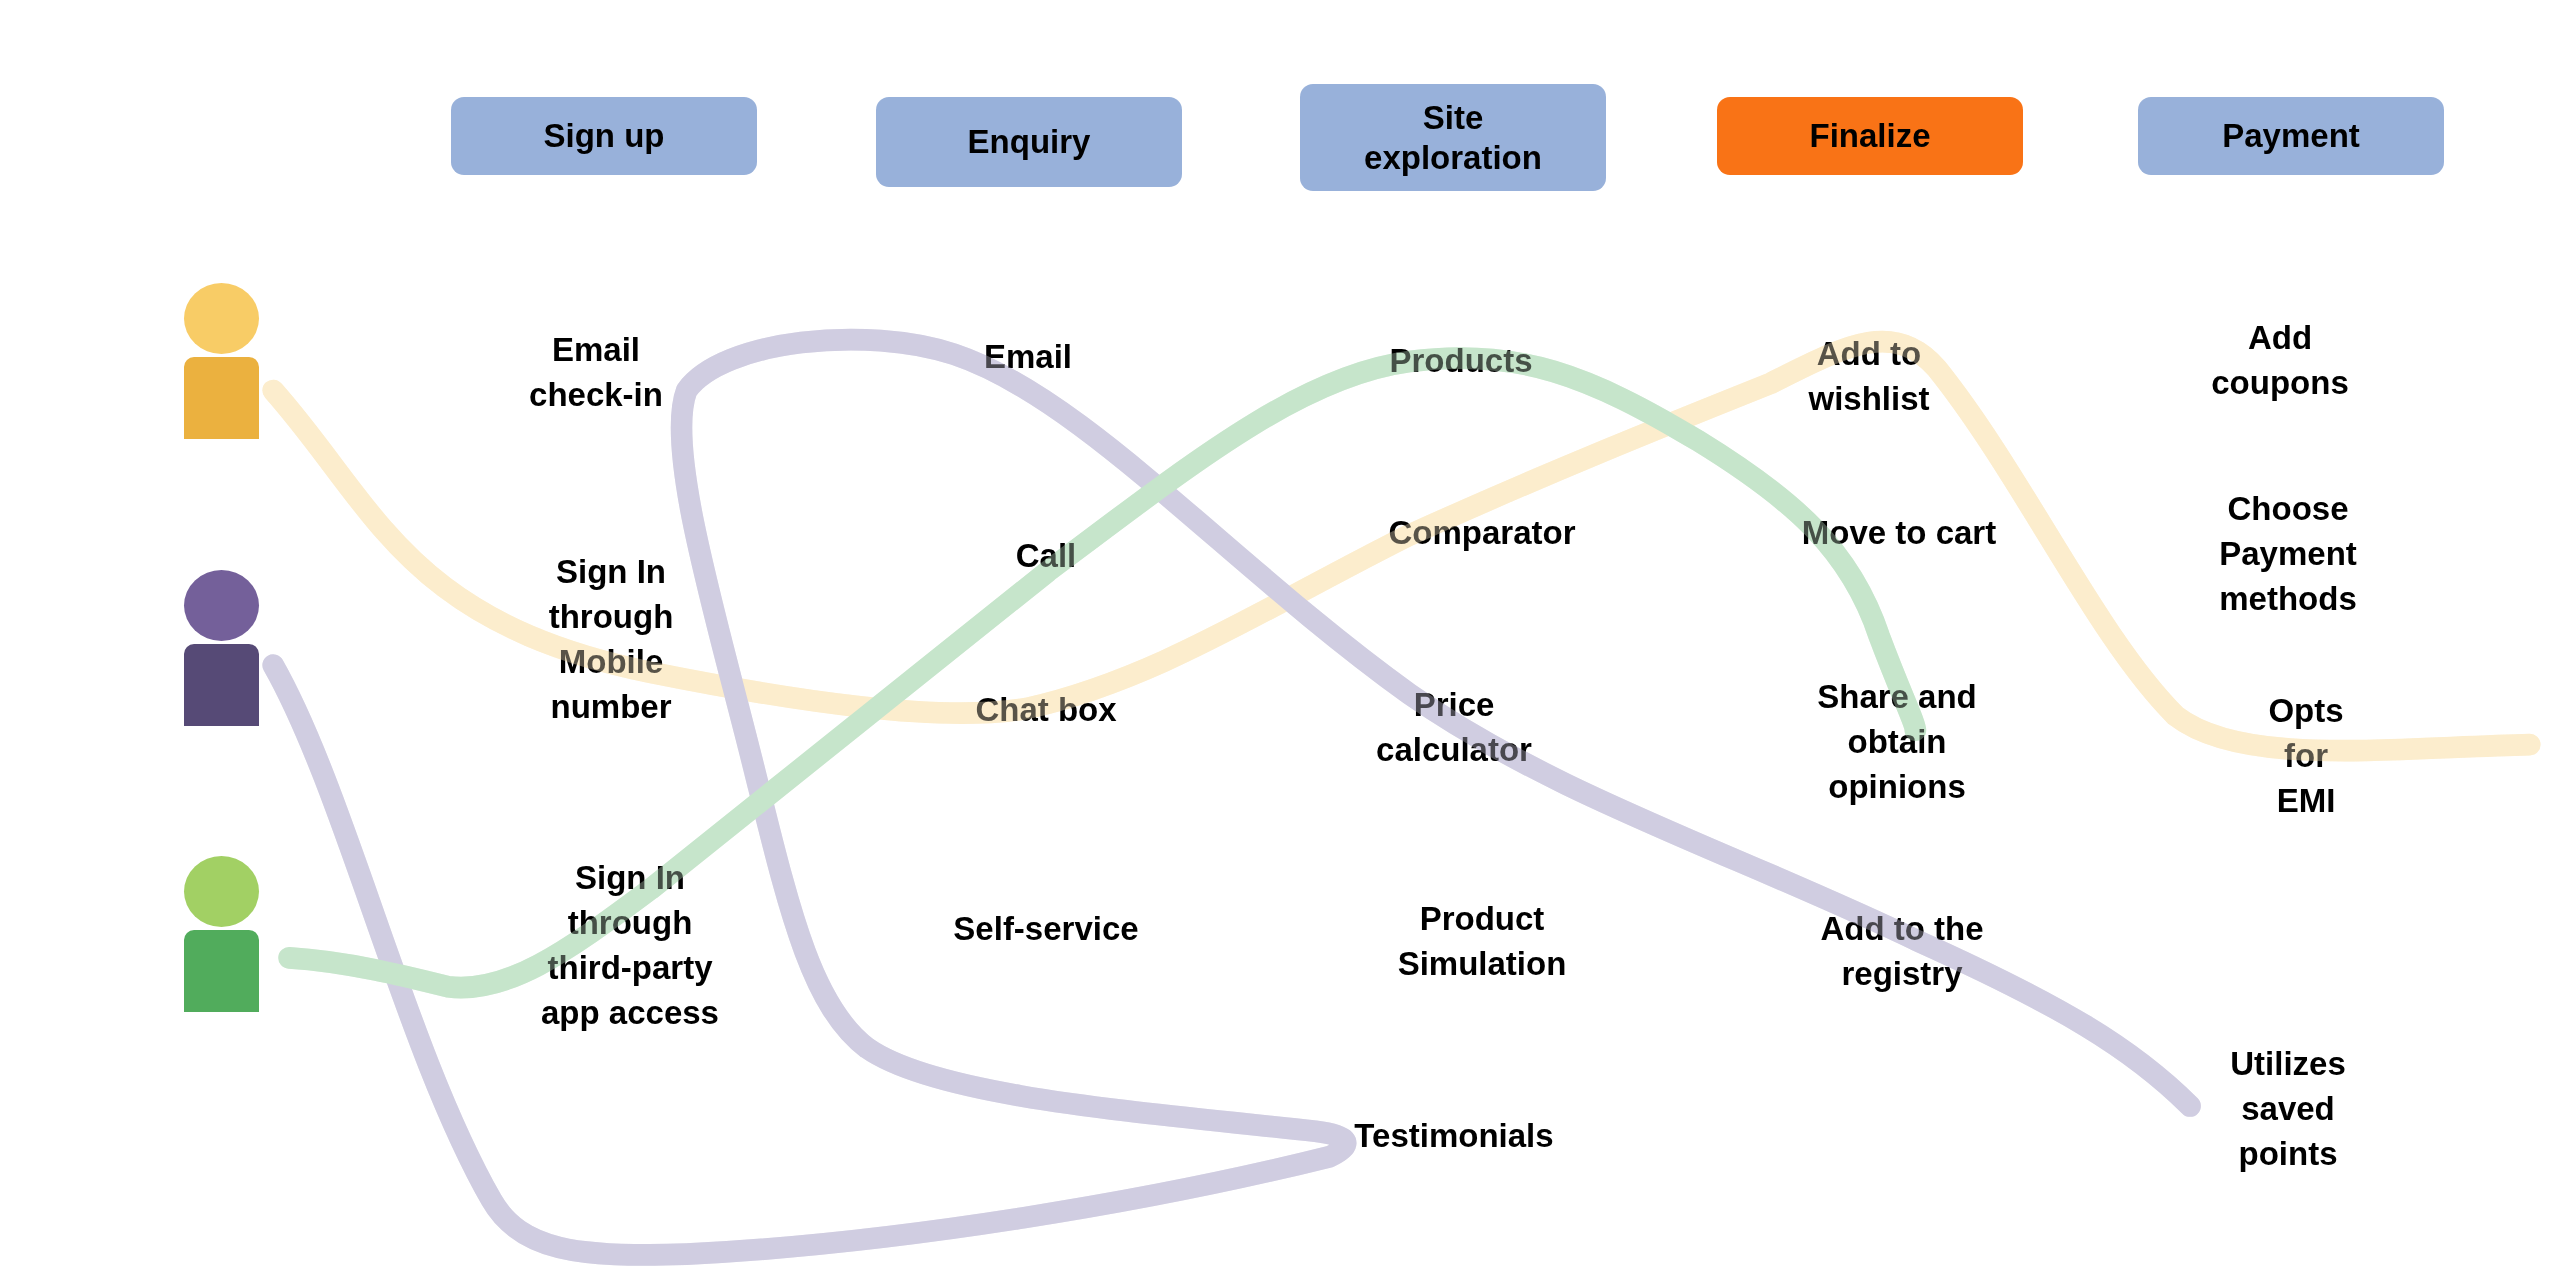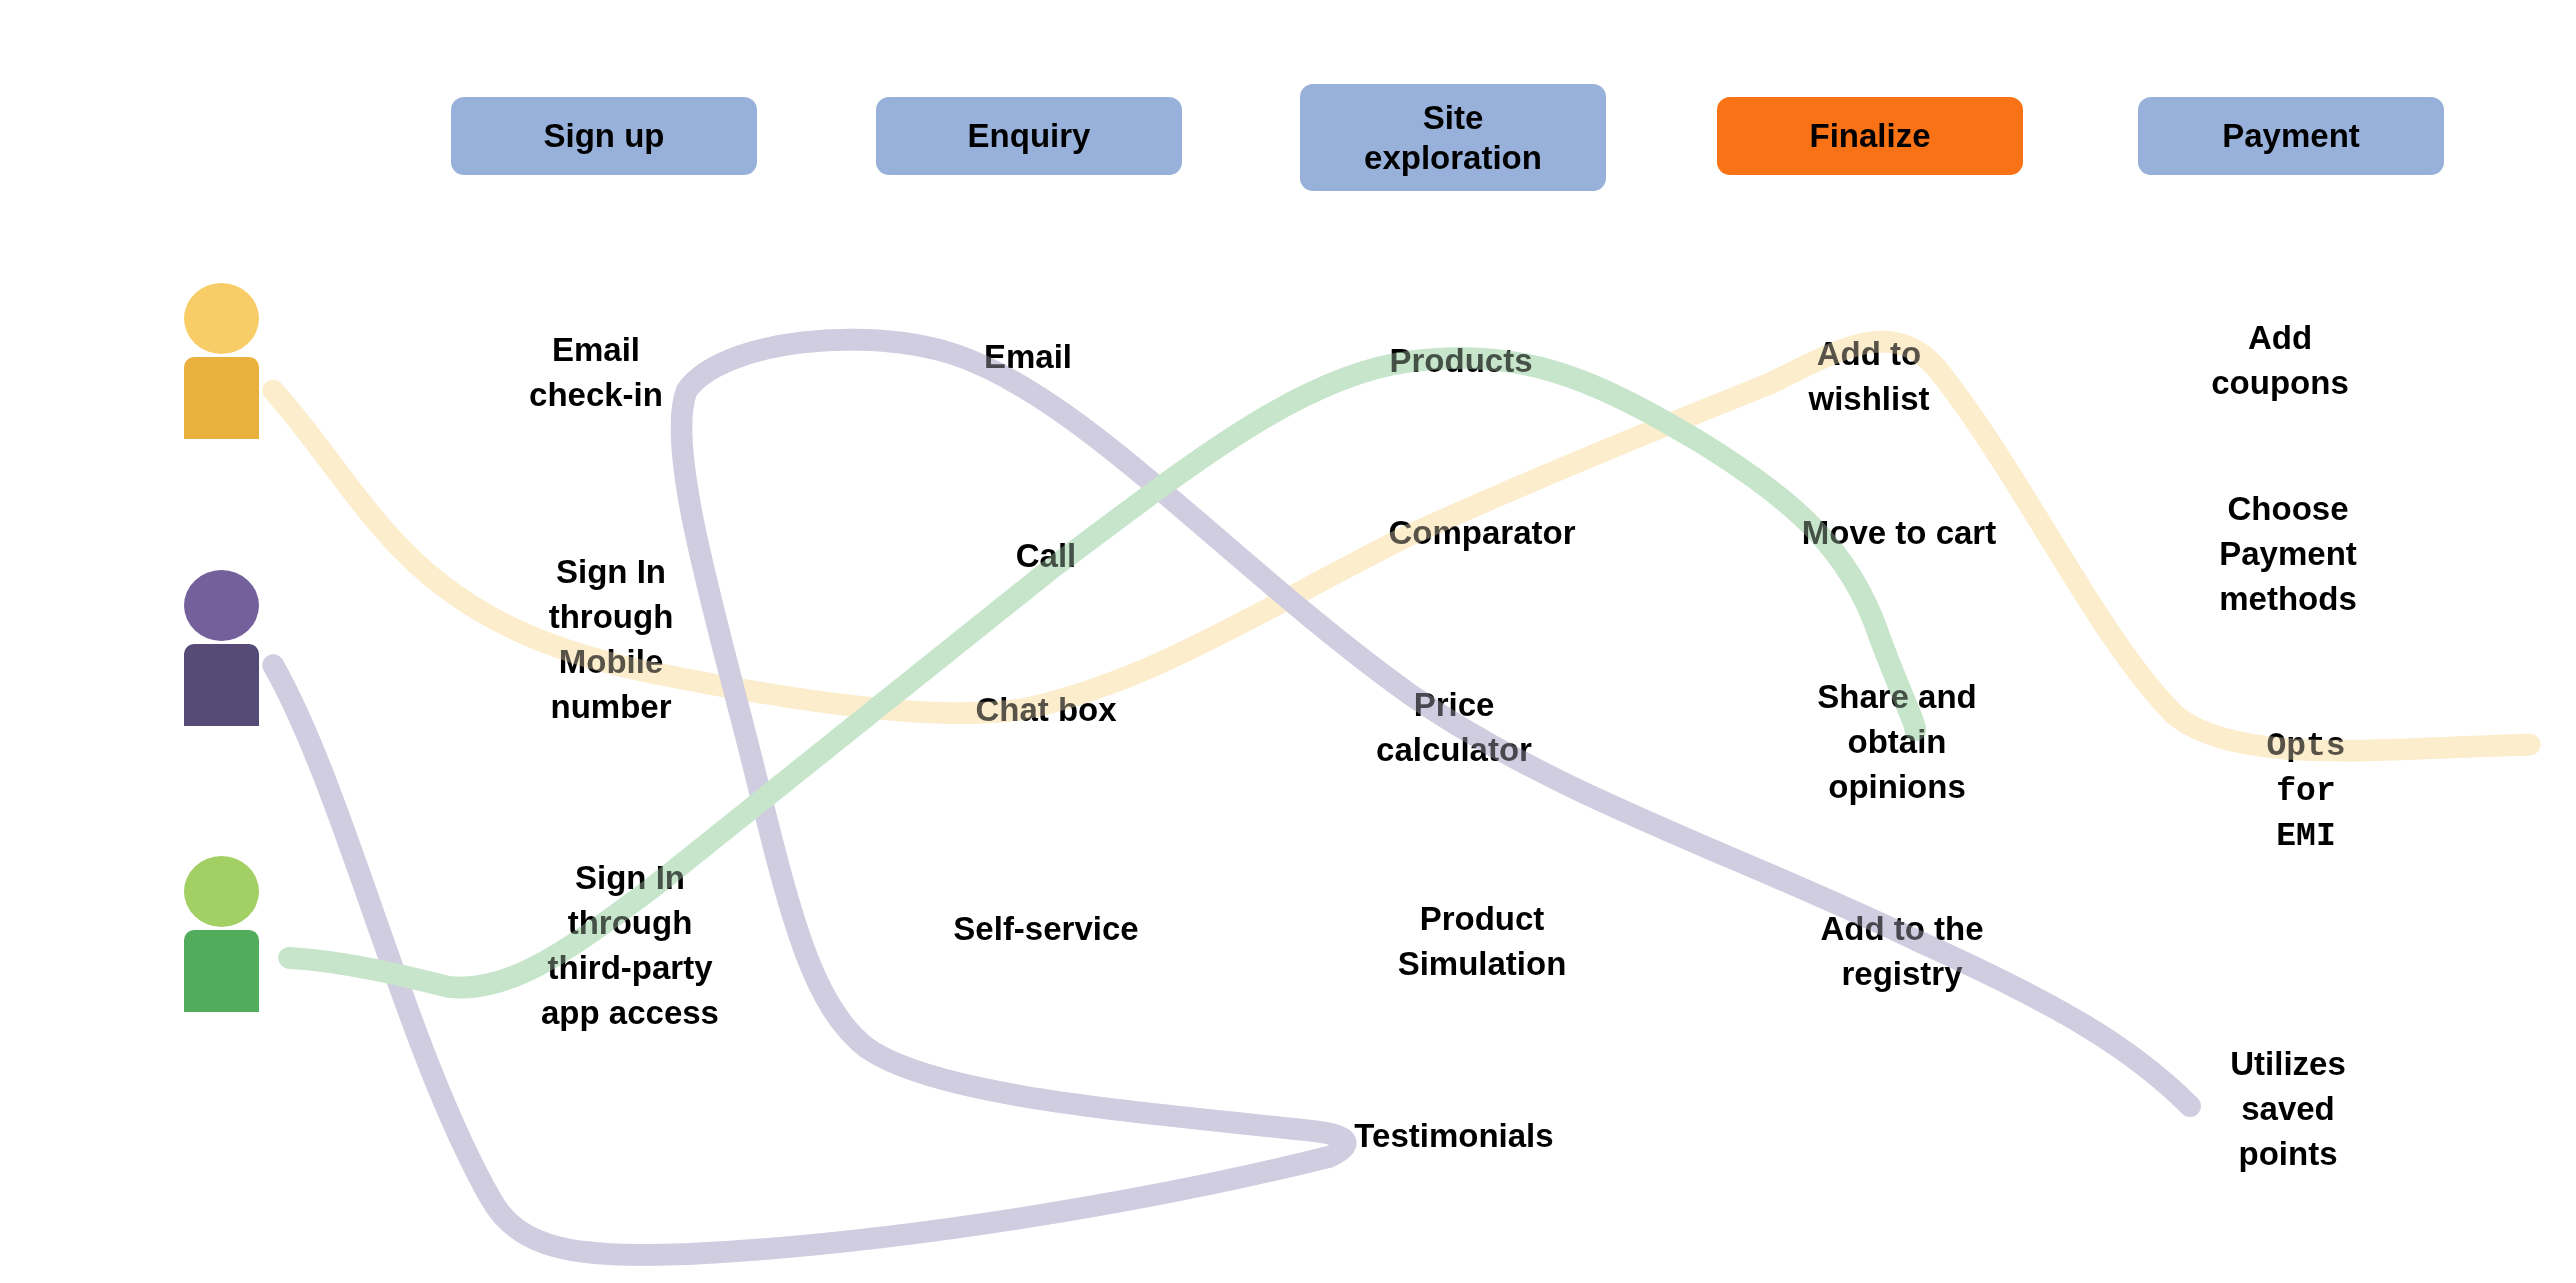--- a/index.html
+++ b/index.html
@@ -22,21 +22,21 @@
 
 <svg class="paths" viewBox="0 0 3564 1776">
   <path id="path-yellow" d="M 378 540 C 520 700, 560 860, 900 930 C 1100 970, 1300 1000, 1420 980 C 1600 940, 1750 840, 1950 740 C 2150 650, 2300 590, 2450 530 C 2550 480, 2620 440, 2680 510 C 2800 660, 2900 880, 3010 990 C 3100 1060, 3300 1035, 3500 1030" stroke="#fcedcd"></path>
   <path id="path-purple" d="M 378 920 C 480 1100, 560 1450, 680 1660 C 720 1730, 800 1740, 950 1735 C 1250 1720, 1600 1660, 1840 1600 C 1880 1580, 1860 1570, 1820 1565 C 1600 1540, 1300 1520, 1200 1450 C 1120 1390, 1090 1250, 1040 1050 C 990 850, 920 620, 950 540 C 1000 470, 1200 450, 1320 490 C 1500 550, 1700 780, 1950 960 C 2150 1100, 2400 1180, 2650 1300 C 2850 1390, 2950 1450, 3030 1530" stroke="#d0cde1"></path>
   <path id="path-green" d="M 400 1325 C 480 1330, 560 1350, 620 1365 C 700 1375, 780 1320, 900 1230 C 1050 1110, 1250 950, 1450 790 C 1650 640, 1800 520, 1950 500 C 2100 480, 2200 520, 2350 610 C 2480 690, 2560 760, 2600 880 C 2630 960, 2650 1000, 2650 1010" stroke="#c6e5cb"></path>
 </svg>
 
 <div class="stage-box" style="left: 451px; top: 97px; width: 306px; height: 78px; background: rgb(152, 177, 218);">
   <span>Sign up</span>
 </div>
-<div class="stage-box" style="left: 876px; top: 97px; width: 306px; height: 78px; background: rgb(152, 177, 218);">
+<div class="stage-box" style="left: 876px; top: 97px; width: 306px; height: 90px; background: rgb(152, 177, 218);">
   <span>Enquiry</span>
 </div>
 <div class="stage-box" style="left: 1300px; top: 84px; width: 306px; height: 107px; white-space: pre-line; background: rgb(152, 177, 218);">
   <span>Site
 exploration</span>
 </div>
 <div class="stage-box" style="left: 1717px; top: 97px; width: 306px; height: 78px; background: #f97316;">
   <span>Finalize</span>
 </div>
 <div class="stage-box" style="left: 2138px; top: 97px; width: 306px; height: 78px; background: rgb(152, 177, 218);">
@@ -88,21 +88,21 @@
   <div class="node" style="left:1897px;top:674px;">Share and
 obtain
 opinions</div>
   <div class="node" style="left:1902px;top:906px;">Add to the
 registry</div>
 
   <div class="node" style="left:2280px;top:315px;">Add coupons</div>
   <div class="node" style="left:2288px;top:486px;">Choose
 Payment
 methods</div>
-  <div class="node" style="left:2306px;top:724px;font-family:Liberation Mono, monospace;">Opts for EMI</div>
+  <div class="node" style="left:2306px;top:688px;">Opts for EMI</div>
   <div class="node" style="left:2288px;top:1041px;">Utilizes saved
 points</div>
 </div>
 
 <svg class="paths" viewBox="0 0 3564 1776" style="opacity:0.35;">
   <use href="#path-yellow"></use>
   <use href="#path-purple"></use>
   <use href="#path-green"></use>
 </svg>
 

